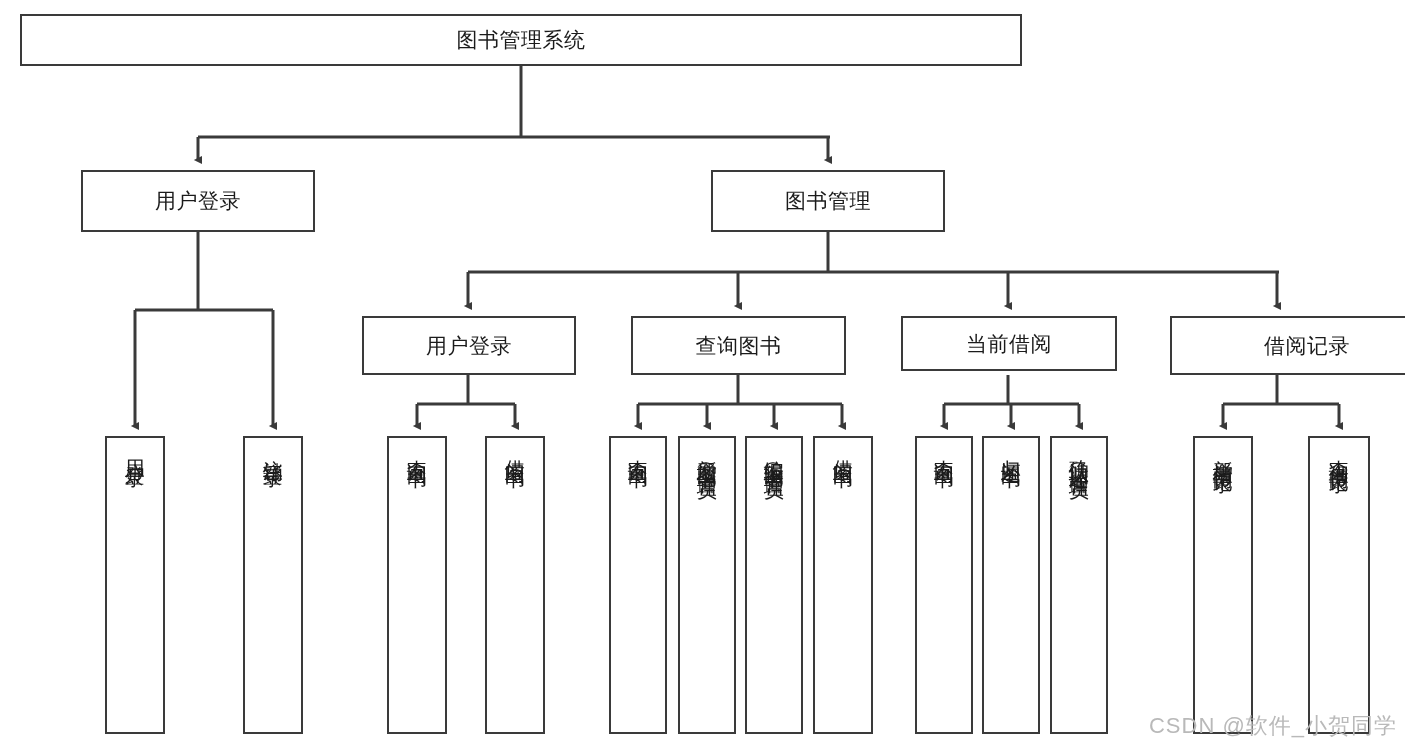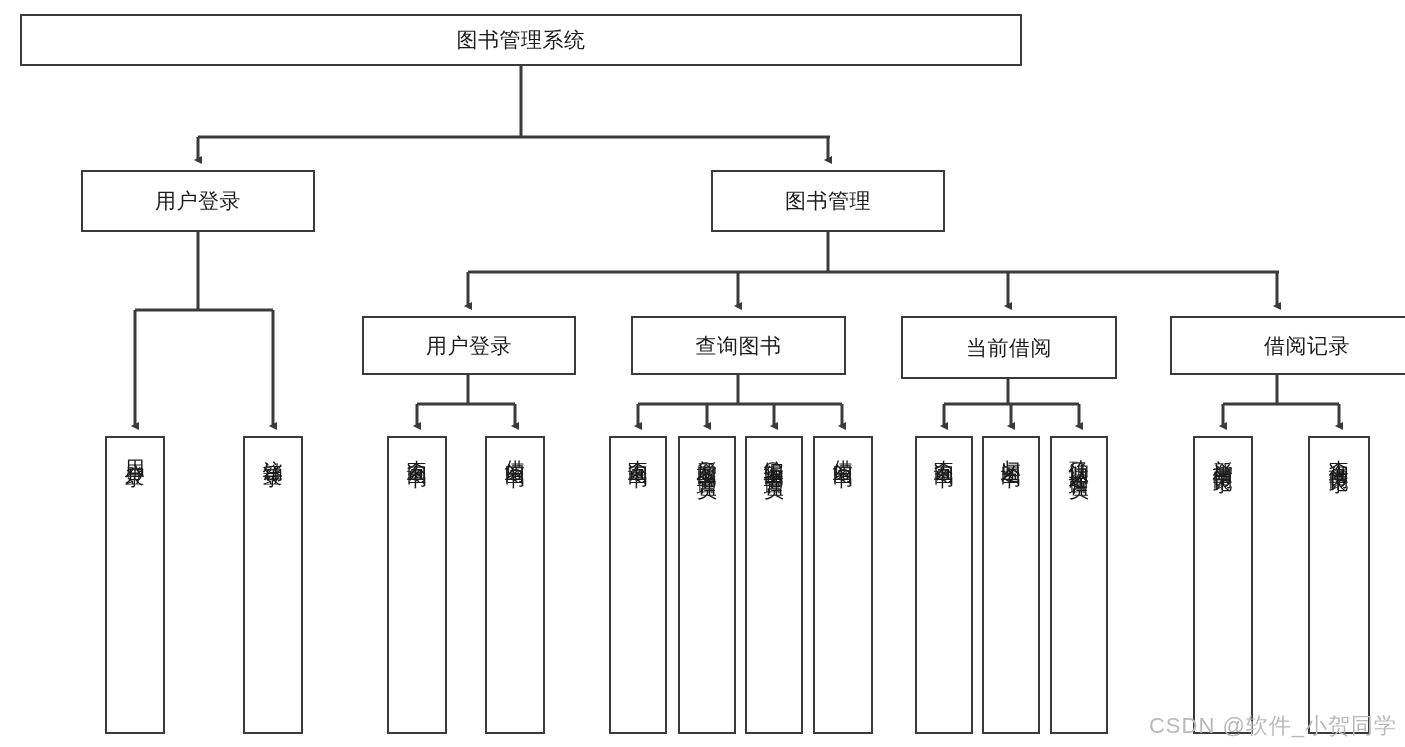--- a/index.html
+++ b/index.html
@@ -133,21 +133,21 @@
   <div class="node h" style="left:711px;top:170px;width:234px;height:62px;">
     <span>图书管理</span>
   </div>
 
   <div class="node h" style="left:362px;top:316px;width:214px;height:59px;">
     <span>用户登录</span>
   </div>
   <div class="node h" style="left:631px;top:316px;width:215px;height:59px;">
     <span>查询图书</span>
   </div>
-  <div class="node h" style="left:901px;top:316px;width:216px;height:63px;">
+  <div class="node h" style="left:901px;top:316px;width:216px;height:55px;">
     <span>当前借阅</span>
   </div>
   <div class="node h" style="left:1170px;top:316px;width:254px;height:59px;padding-left:20px;">
     <span>借阅记录</span>
   </div>
 
   <div class="node v" style="left:105px;top:436px;width:60px;height:298px;">
     <span class="vtext">用户登录</span>
   </div>
   <div class="node v" style="left:243px;top:436px;width:60px;height:298px;">

